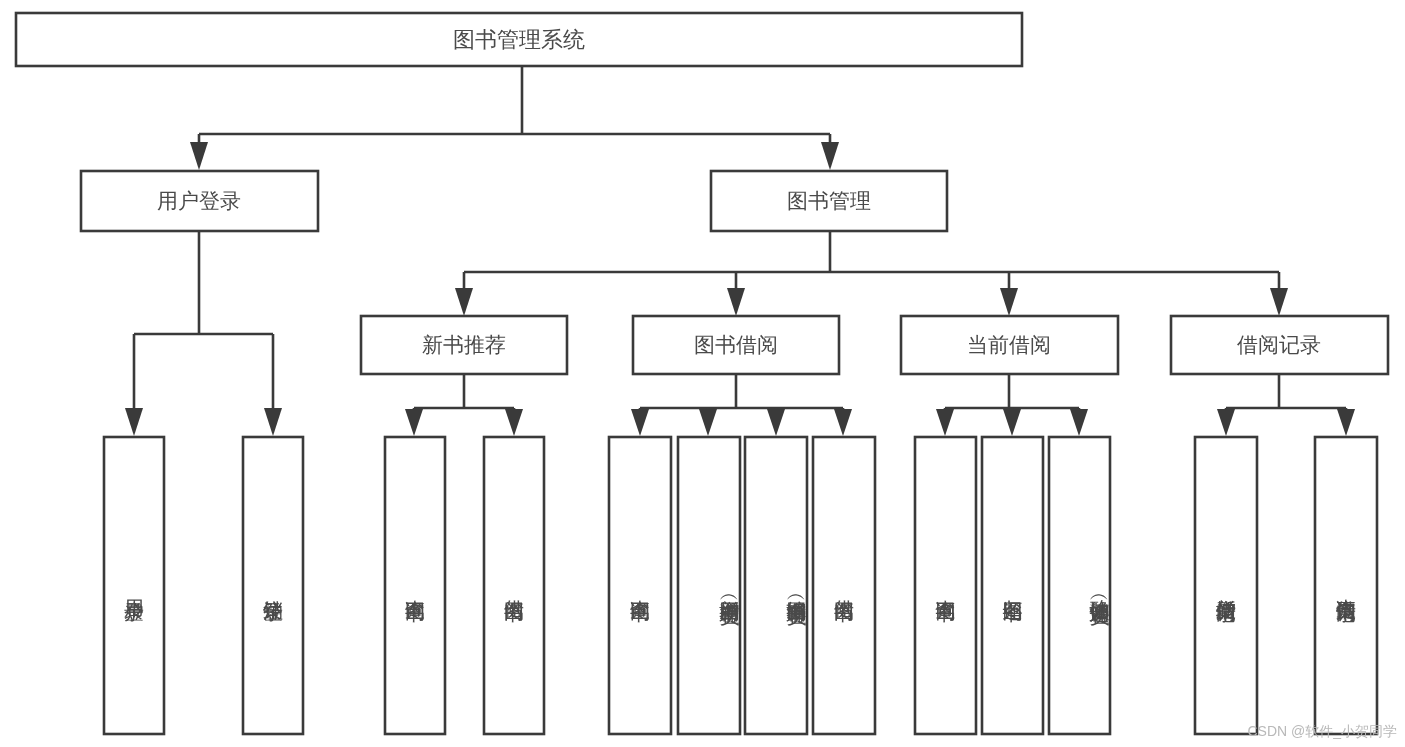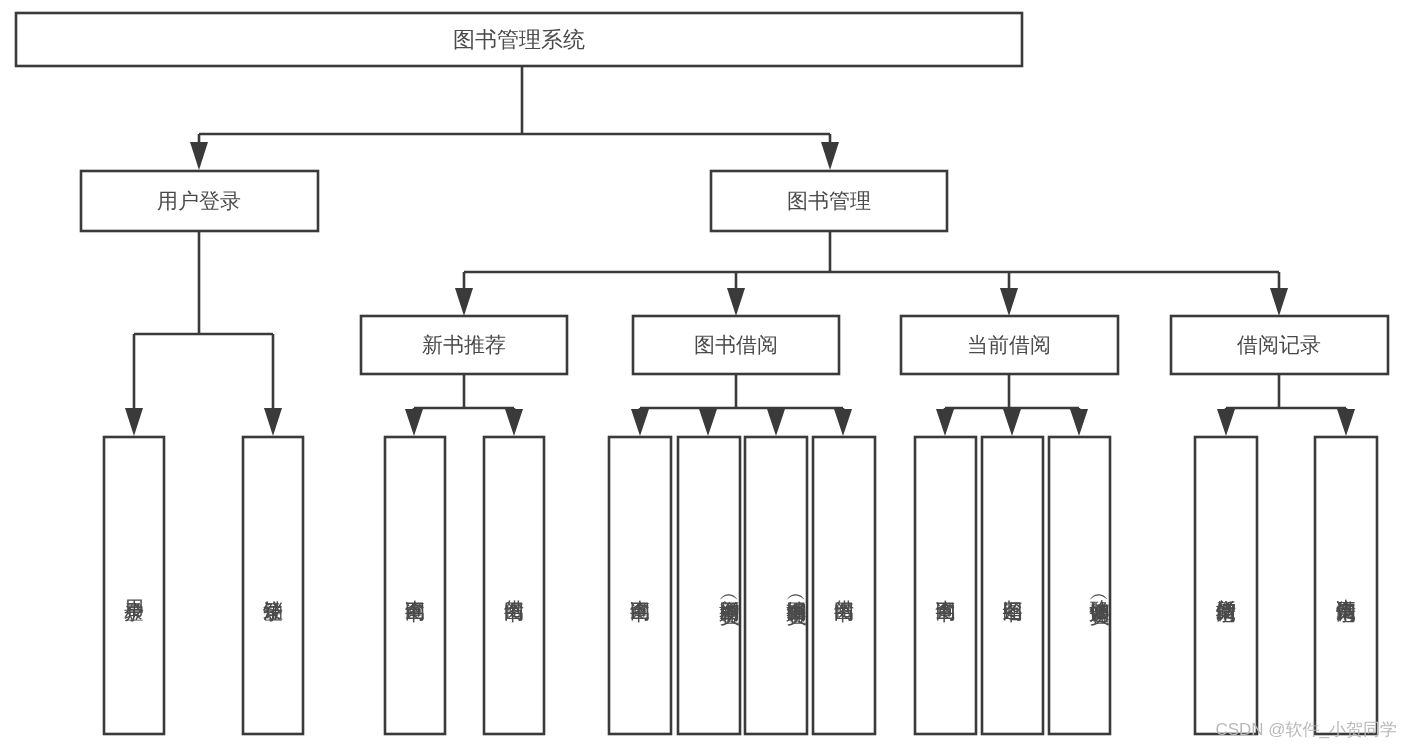--- a/index.html
+++ b/index.html
@@ -68,21 +68,21 @@
     pointer-events: none;
   }
   .vlabel.center-v {
     align-items: center;
   }
   .watermark {
     position: absolute;
     right: 8px;
     bottom: 6px;
     font-family: "Liberation Sans", "DejaVu Sans", sans-serif;
-    font-size: 17px;
+    font-size: 14px;
     color: #b9b9b9;
     white-space: nowrap;
     pointer-events: none;
   }
 </style>
 </head>
 <body>
 
 <div id="diagram-root">
 

